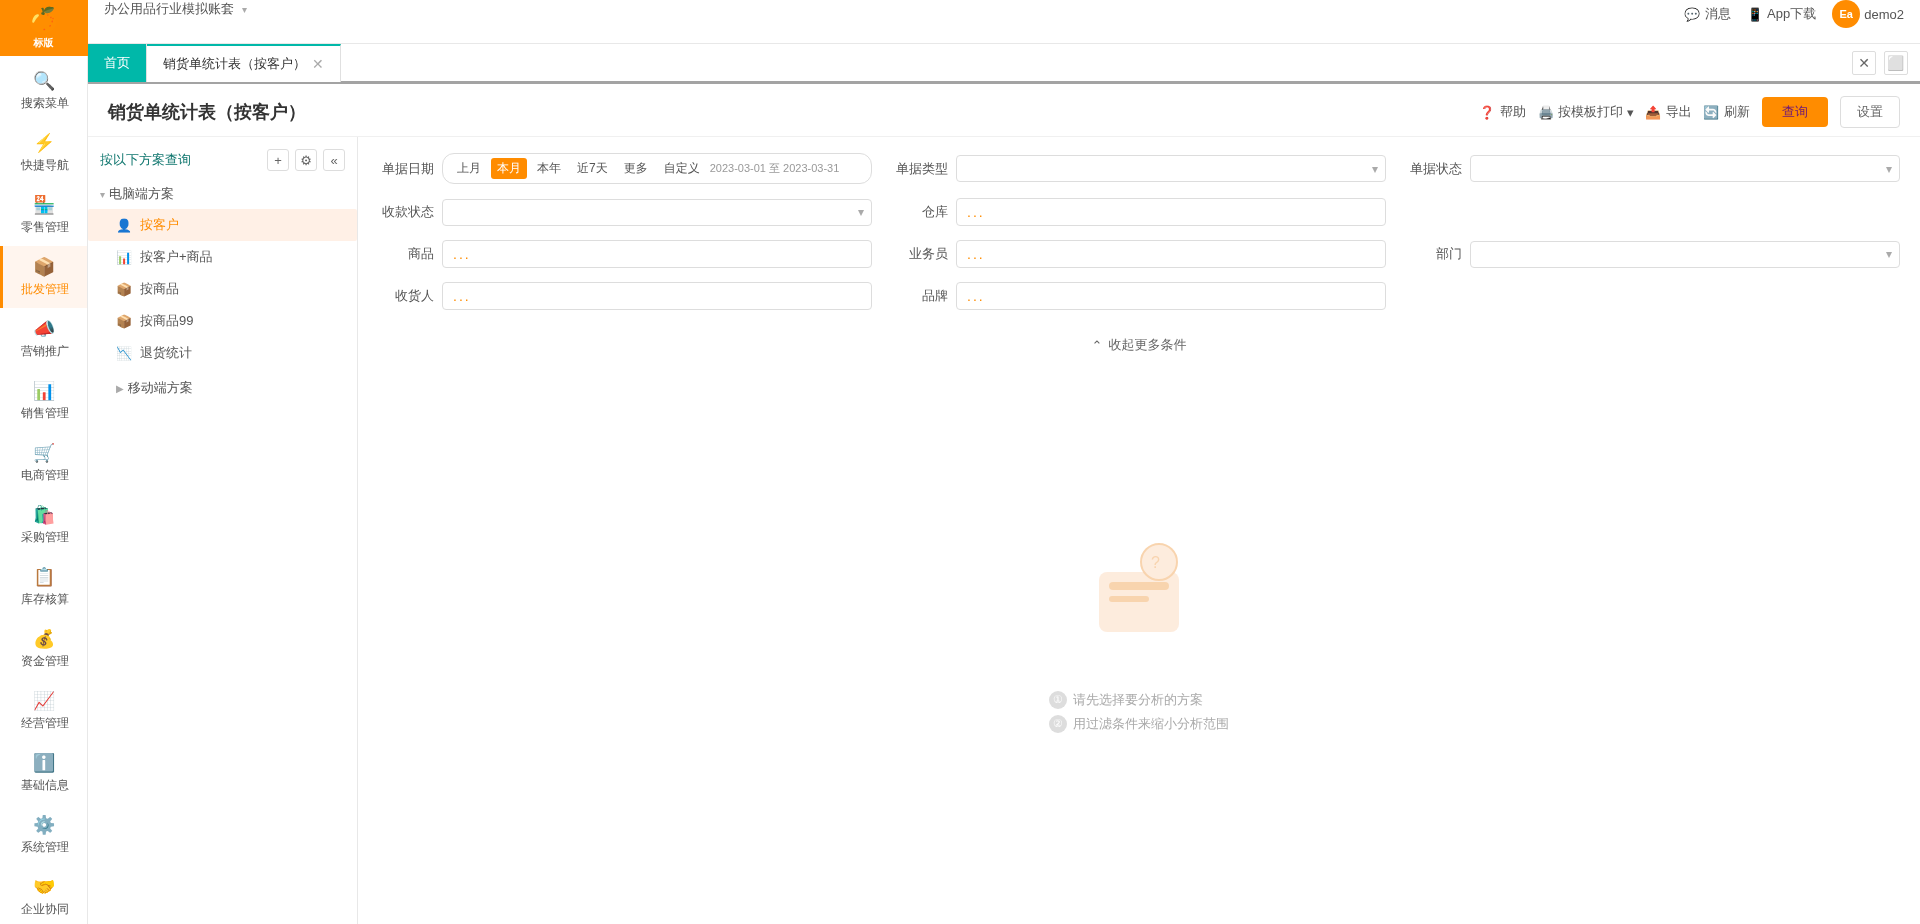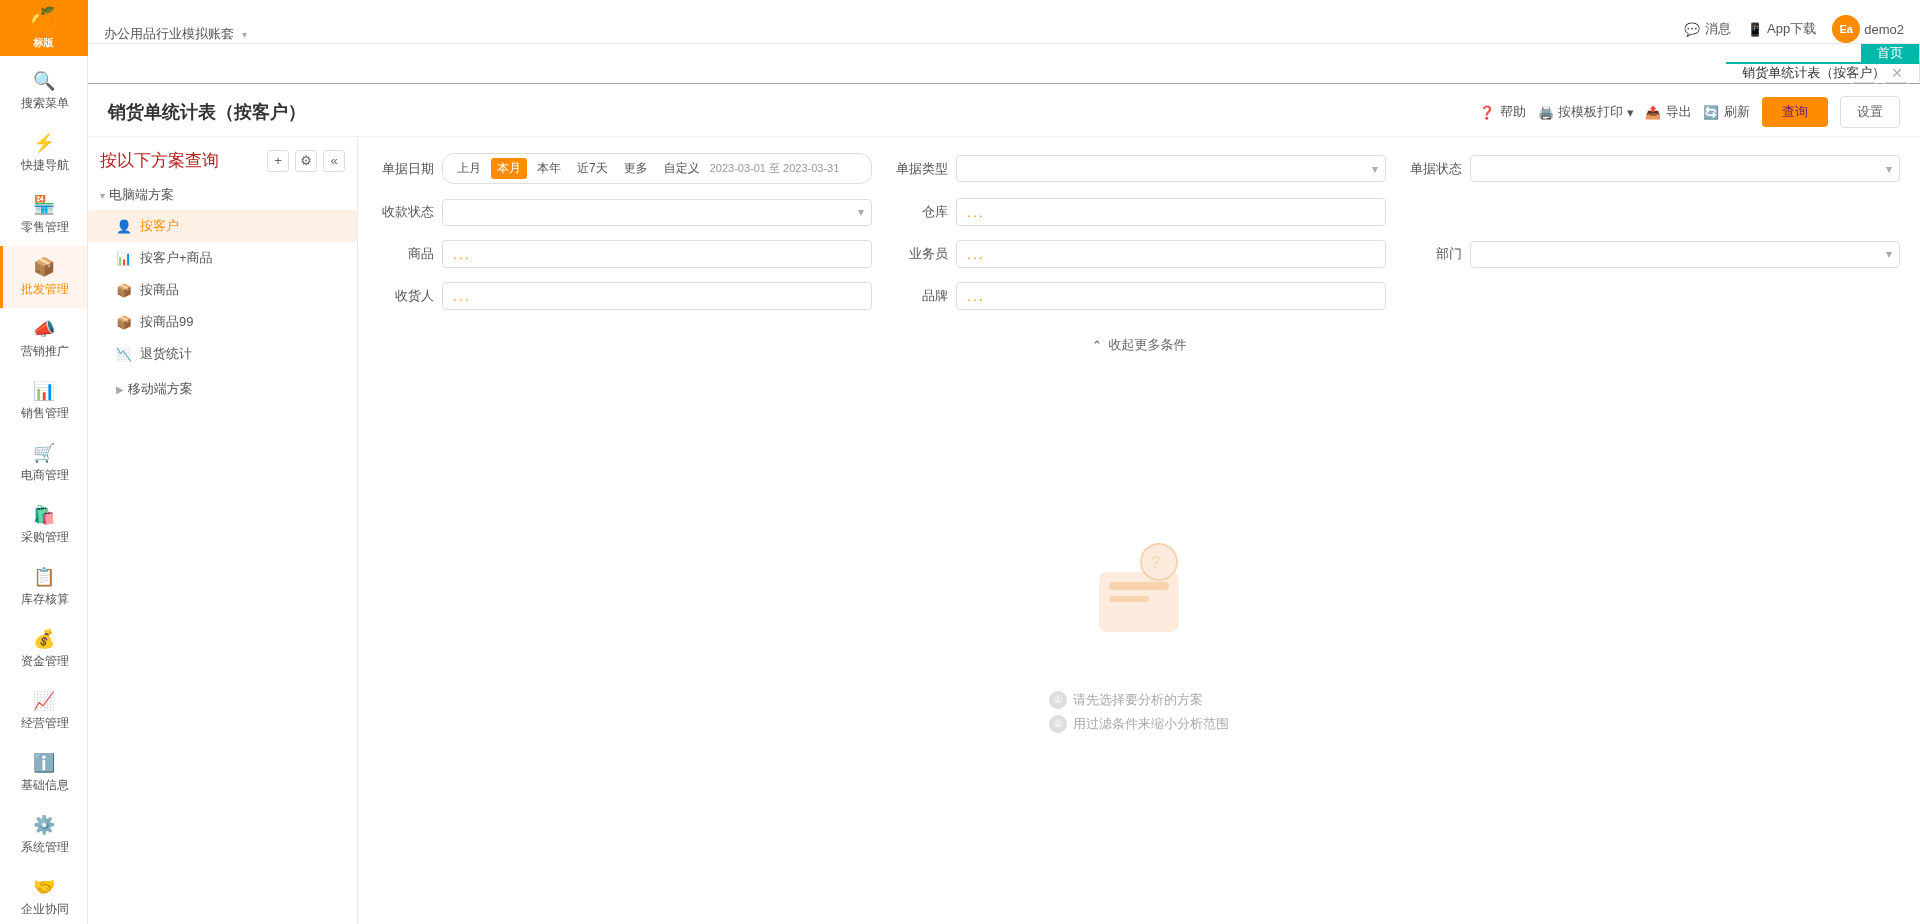--- a/index.html
+++ b/index.html
@@ -12,51 +12,51 @@
     .sidebar-logo .logo-text { font-size: 10px; margin-top: 2px; }
     .sidebar-nav { width: 100%; display: flex; flex-direction: column; align-items: center; overflow-y: auto; flex: 1; padding: 4px 0; }
     .sidebar-item { width: 88px; display: flex; flex-direction: column; align-items: center; padding: 10px 0; cursor: pointer; font-size: 12px; color: #555; border-left: 3px solid transparent; transition: all 0.2s; }
     .sidebar-item.active { color: #ff8c00; background: #fff5ee; border-left: 3px solid #ff8c00; }
     .sidebar-item .item-icon { font-size: 18px; margin-bottom: 3px; }
 
     
     .main { flex: 1; display: flex; flex-direction: column; overflow: hidden; }
 
     
-    .top-header { height: 44px; background: #fff; border-bottom: 1px solid #e8e8e8; display: flex; align-items: flex-end; justify-content: space-between; padding: 0 16px; flex-shrink: 0; }
+    .top-header { height: 44px; background: #fff; border-bottom: 1px solid #e8e8e8; display: flex; align-items: flex-start; justify-content: space-between; padding: 0 16px; flex-shrink: 0; }
     .top-header-left { display: flex; align-items: center; gap: 8px; font-size: 13px; color: #555; }
     .top-header-left .breadcrumb-text { color: #555; }
     .top-header-left .dropdown-arrow { color: #aaa; font-size: 10px; }
     .top-header-right { display: flex; align-items: center; gap: 16px; }
     .header-btn { display: flex; align-items: center; gap: 4px; color: #555; font-size: 13px; cursor: pointer; }
     .avatar { width: 28px; height: 28px; border-radius: 50%; background: #ff8c00; color: #fff; display: flex; align-items: center; justify-content: center; font-size: 11px; font-weight: bold; }
 
     
-    .tab-bar { height: 40px; background: #fff; border-bottom: 1px solid #a3a3a3; display: flex; align-items: flex-end; padding-left: 0; flex-shrink: 0; flex-direction: column; }
+    .tab-bar { height: 40px; background: #fff; border-bottom: 3px solid #a3a3a3; display: flex; align-items: center; padding-left: 0; flex-shrink: 0; }
     .tab { display: flex; align-items: center; height: 36px; padding: 0 16px; cursor: pointer; font-size: 13px; color: #555; border-right: 1px solid #e0e0e0; background: #f5f5f5; gap: 6px; }
     .tab.active { background: #fff; color: #333; border-top: 2px solid #00b8a9; height: 38px; }
     .tab .tab-close { font-size: 14px; color: #aaa; cursor: pointer; }
     .tab-home { background: #00b8a9; color: #fff; border-top: none; }
     .tab-home.active { background: #00b8a9; color: #fff; border-top: none; }
     .tab-actions { margin-left: auto; display: flex; align-items: center; padding-right: 12px; gap: 8px; }
     .tab-action-btn { width: 24px; height: 24px; border: 1px solid #ddd; border-radius: 2px; display: flex; align-items: center; justify-content: center; cursor: pointer; color: #666; font-size: 14px; }
     .content-inner { flex: 1; display: flex; flex-direction: row; overflow: hidden; background: #fff; margin: 0; }
 
     
     .page-header { display: flex; align-items: center; justify-content: space-between; padding: 12px 20px 8px 20px; background: #fff; border-bottom: 1px solid #f0f0f0; }
     .page-title { font-size: 18px; font-weight: 600; color: #333; }
     .page-actions { display: flex; align-items: center; gap: 12px; }
     .page-action-btn { display: flex; align-items: center; gap: 4px; color: #555; font-size: 13px; cursor: pointer; }
     .btn-query { background: #ff8c00; color: #701a75; border: none; border-radius: 4px; padding: 6px 20px; font-size: 13px; cursor: pointer; font-weight: 500; }
     .btn-settings { background: #fff; color: #666; border: 1px solid #ddd; border-radius: 4px; padding: 6px 16px; font-size: 13px; cursor: pointer; }
 
     
     .left-panel { width: 270px; border-right: 1px solid #e8e8e8; padding: 12px 0; background: #fff; flex-shrink: 0; overflow-y: auto; }
     .panel-header { display: flex; align-items: center; justify-content: space-between; padding: 0 12px 8px; }
-    .panel-header-title { font-size: 17px; color: #b91c1c; }
+    .panel-header-title { font-size: 13px; color: #0f766e; }
     .panel-header-actions { display: flex; align-items: center; gap: 6px; }
     .panel-icon-btn { width: 22px; height: 22px; border: 1px solid #ddd; border-radius: 3px; display: flex; align-items: center; justify-content: center; cursor: pointer; color: #666; font-size: 13px; background: #fff; }
     .scheme-group { margin-bottom: 4px; }
     .scheme-group-header { display: flex; align-items: center; gap: 4px; padding: 6px 12px; cursor: pointer; color: #555; font-size: 13px; }
     .scheme-group-arrow { font-size: 10px; color: #aaa; }
     .scheme-item { display: flex; align-items: center; gap: 8px; padding: 7px 12px 7px 28px; cursor: pointer; font-size: 13px; color: #555; border-radius: 2px; }
     .scheme-item.active { background: #fff0e6; color: #ff8c00; font-weight: 500; }
     .scheme-item .scheme-icon { width: 16px; height: 16px; display: flex; align-items: center; justify-content: center; color: #ff8c00; font-size: 13px; }
     .scheme-item .scheme-icon-gray { color: #aaa; }
     .sub-group-header { display: flex; align-items: center; gap: 4px; padding: 6px 12px 6px 28px; cursor: pointer; color: #555; font-size: 13px; }

